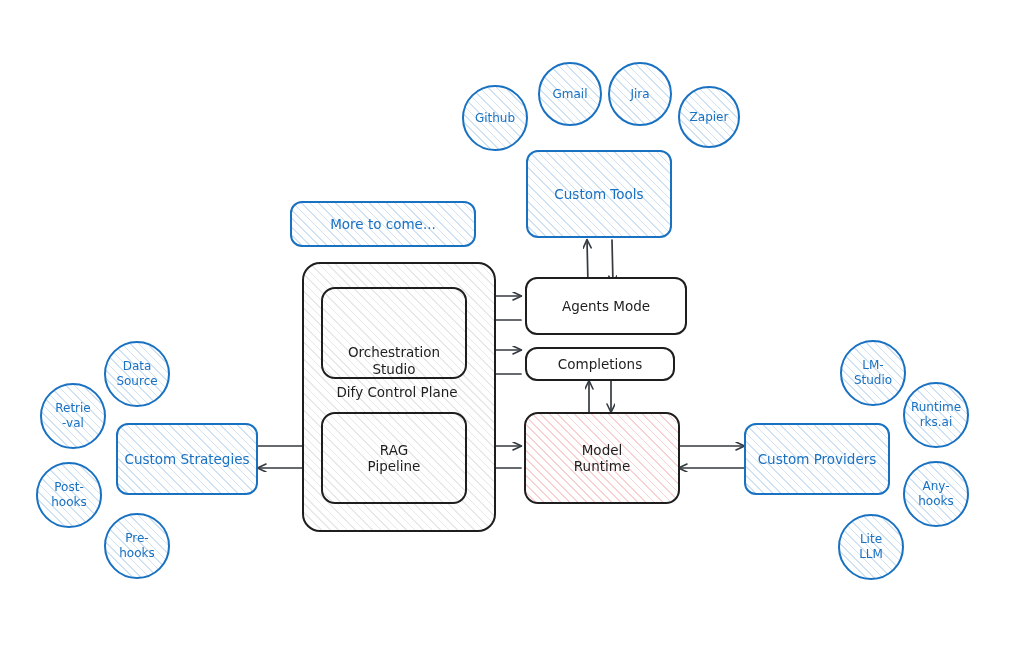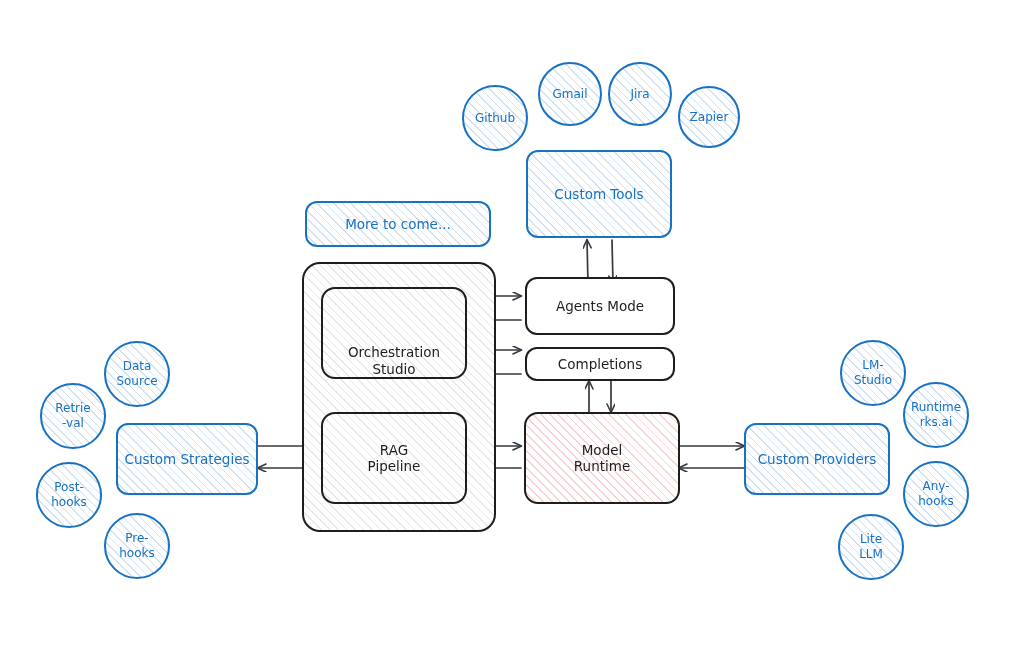--- a/index.html
+++ b/index.html
@@ -169,36 +169,37 @@
     <span class="lbl">Jira</span>
   </div>
   <div class="node blue-box" style="left:526px; top:150px; width:146px; height:88px;">
     <span class="lbl">Custom Tools</span>
   </div>
 
   <div class="node blue-circle" style="left:678px; top:86px; width:62px; height:62px;">
     <span class="lbl">Zapier</span>
   </div>
 
-  <div class="node blue-box" style="left:305px; top:201px; width:186px; height:46px;">
+  <div class="node blue-box" style="left:290px; top:201px; width:186px; height:46px;">
     <span class="lbl">More to come...</span>
   </div>
 
   <div class="grey-container" style="position:absolute; left:302px; top:262px; width:190px; height:266px;"></div>
+  <div class="container-label" style="left:302px; top:384px; width:190px;">Dify Control Plane</div>
 
   <div class="node grey-box" style="left:321px; top:287px; width:146px; height:92px;align-items:flex-end;">
     <span class="lbl">Orchestration
 Studio</span>
   </div>
   <div class="node grey-box" style="left:321px; top:412px; width:146px; height:92px;">
     <span class="lbl">RAG
 Pipeline</span>
   </div>
 
-  <div class="node plain-box" style="left:525px; top:277px; width:150px; height:58px;">
+  <div class="node plain-box" style="left:525px; top:277px; width:162px; height:58px;">
     <span class="lbl">Agents Mode</span>
   </div>
   <div class="node plain-box" style="left:525px; top:347px; width:150px; height:34px;">
     <span class="lbl">Completions</span>
   </div>
 
   <div class="node pink-box" style="left:524px; top:412px; width:156px; height:92px;">
     <span class="lbl">Model
 Runtime</span>
   </div>

